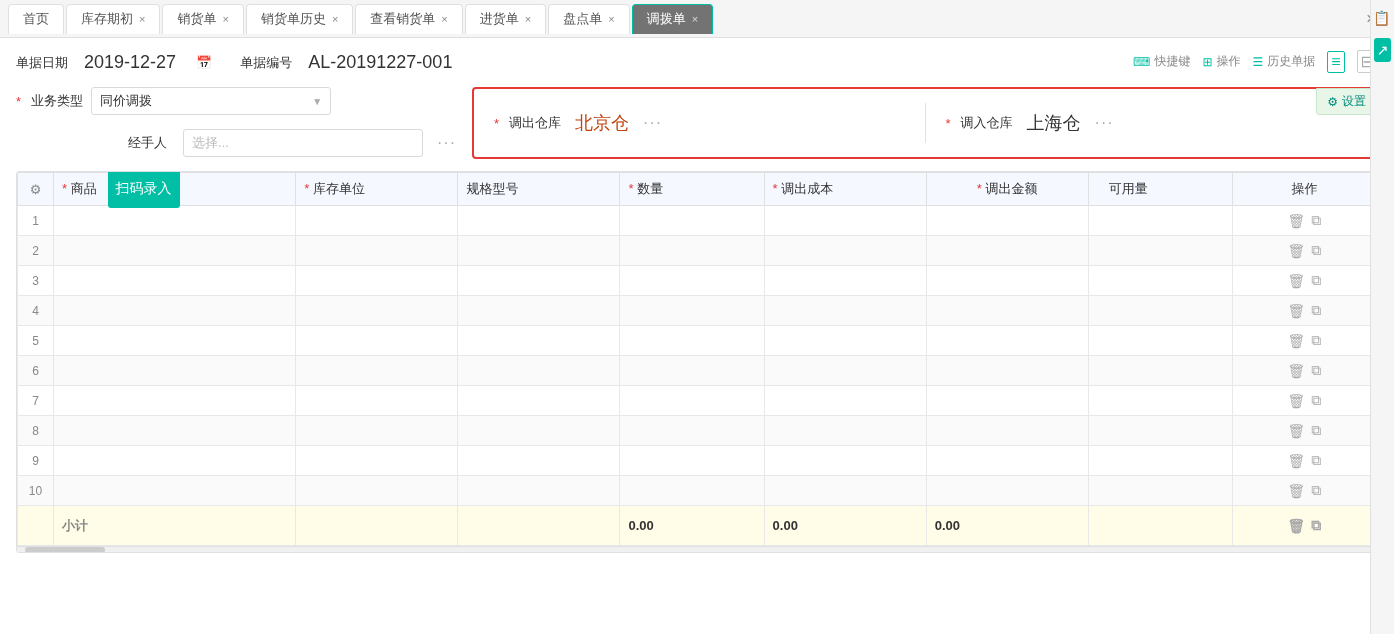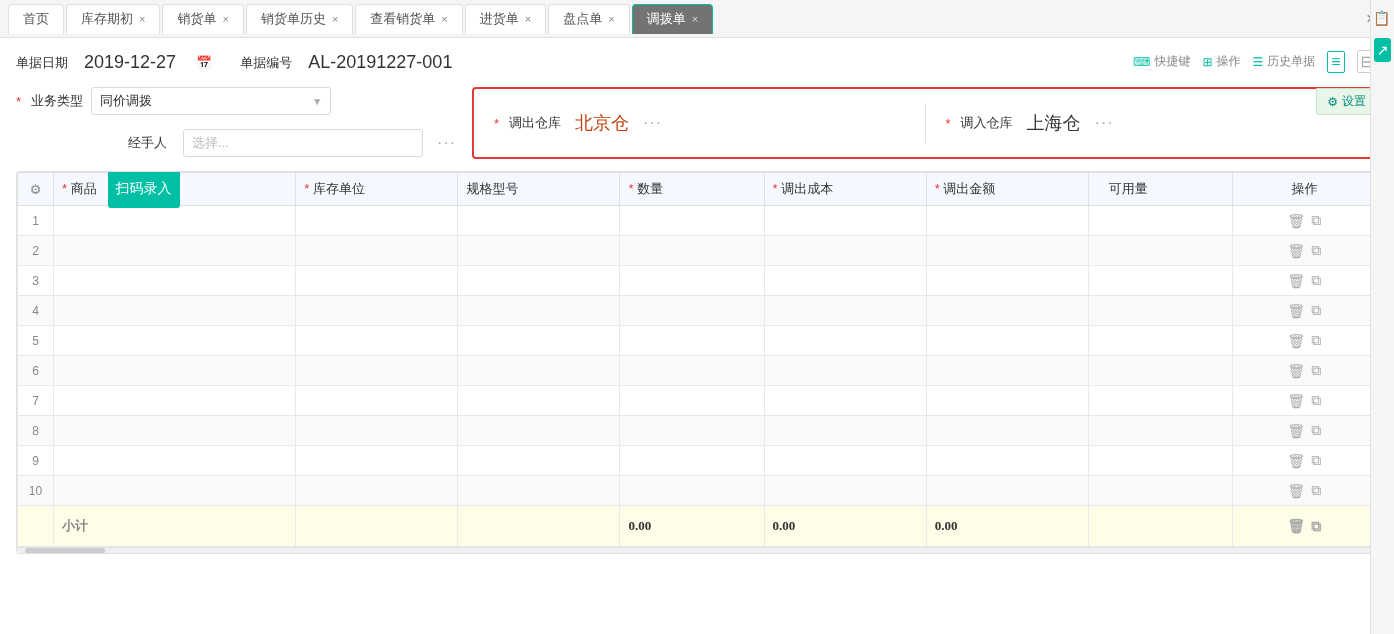--- a/index.html
+++ b/index.html
@@ -65,21 +65,21 @@
     thead tr { background: #f5f8ff; }
     th {
       border: 1px solid #e0e0e0; padding: 7px 8px; font-weight: normal; color: #333;
       text-align: left; white-space: nowrap;
     }
     td { border: 1px solid #e8e8e8; padding: 0; height: 30px; }
     tbody tr:nth-child(even) { background: #fafafa; }
     .row-num { text-align: center; color: #888; padding: 0 6px; font-size: 12px; }
     .subtotal-row td { background: #fffde7; font-weight: bold; }
     .subtotal-row .row-num { color: #888; font-weight: normal; }
-    .subtotal-val { padding: 12px 8px; color: #333; font-family: Liberation Serif, serif; }
+    .subtotal-val { padding: 12px 8px; color: #333; }
 
     .th-gear { width: 36px; text-align: center; color: #888; }
     .scan-btn {
       background: #00bfa5; color: #fff; border-radius: 3px; padding: 12px 8px;
       font-size: 14px; cursor: pointer; white-space: nowrap;
     }
 
     .op-icons { display: flex; gap: 6px; justify-content: center; align-items: center; padding: 0 6px; }
     .op-icon { color: #aaa; cursor: pointer; font-size: 14px; }
 
@@ -222,21 +222,21 @@
           </th>
           <th style="min-width:90px;">规格型号</th>
           <th style="min-width:80px;">
             <span style="color:#e53935;">*</span>
             <span>数量</span>
           </th>
           <th style="min-width:90px;margin-top:28px;">
             <span style="color:#e53935;">*</span>
             <span>调出成本</span>
           </th>
-          <th style="min-width:90px;">
+          <th style="min-width:90px;text-align:center;">
             <span style="color:#e53935;">*</span>
             <span>调出金额</span>
           </th>
           <th style="min-width:80px;padding-left:20px;">可用量</th>
           <th style="min-width:80px; text-align:center;">操作</th>
         </tr>
       </thead>
       <tbody id="table-body">
 
       <tr>

